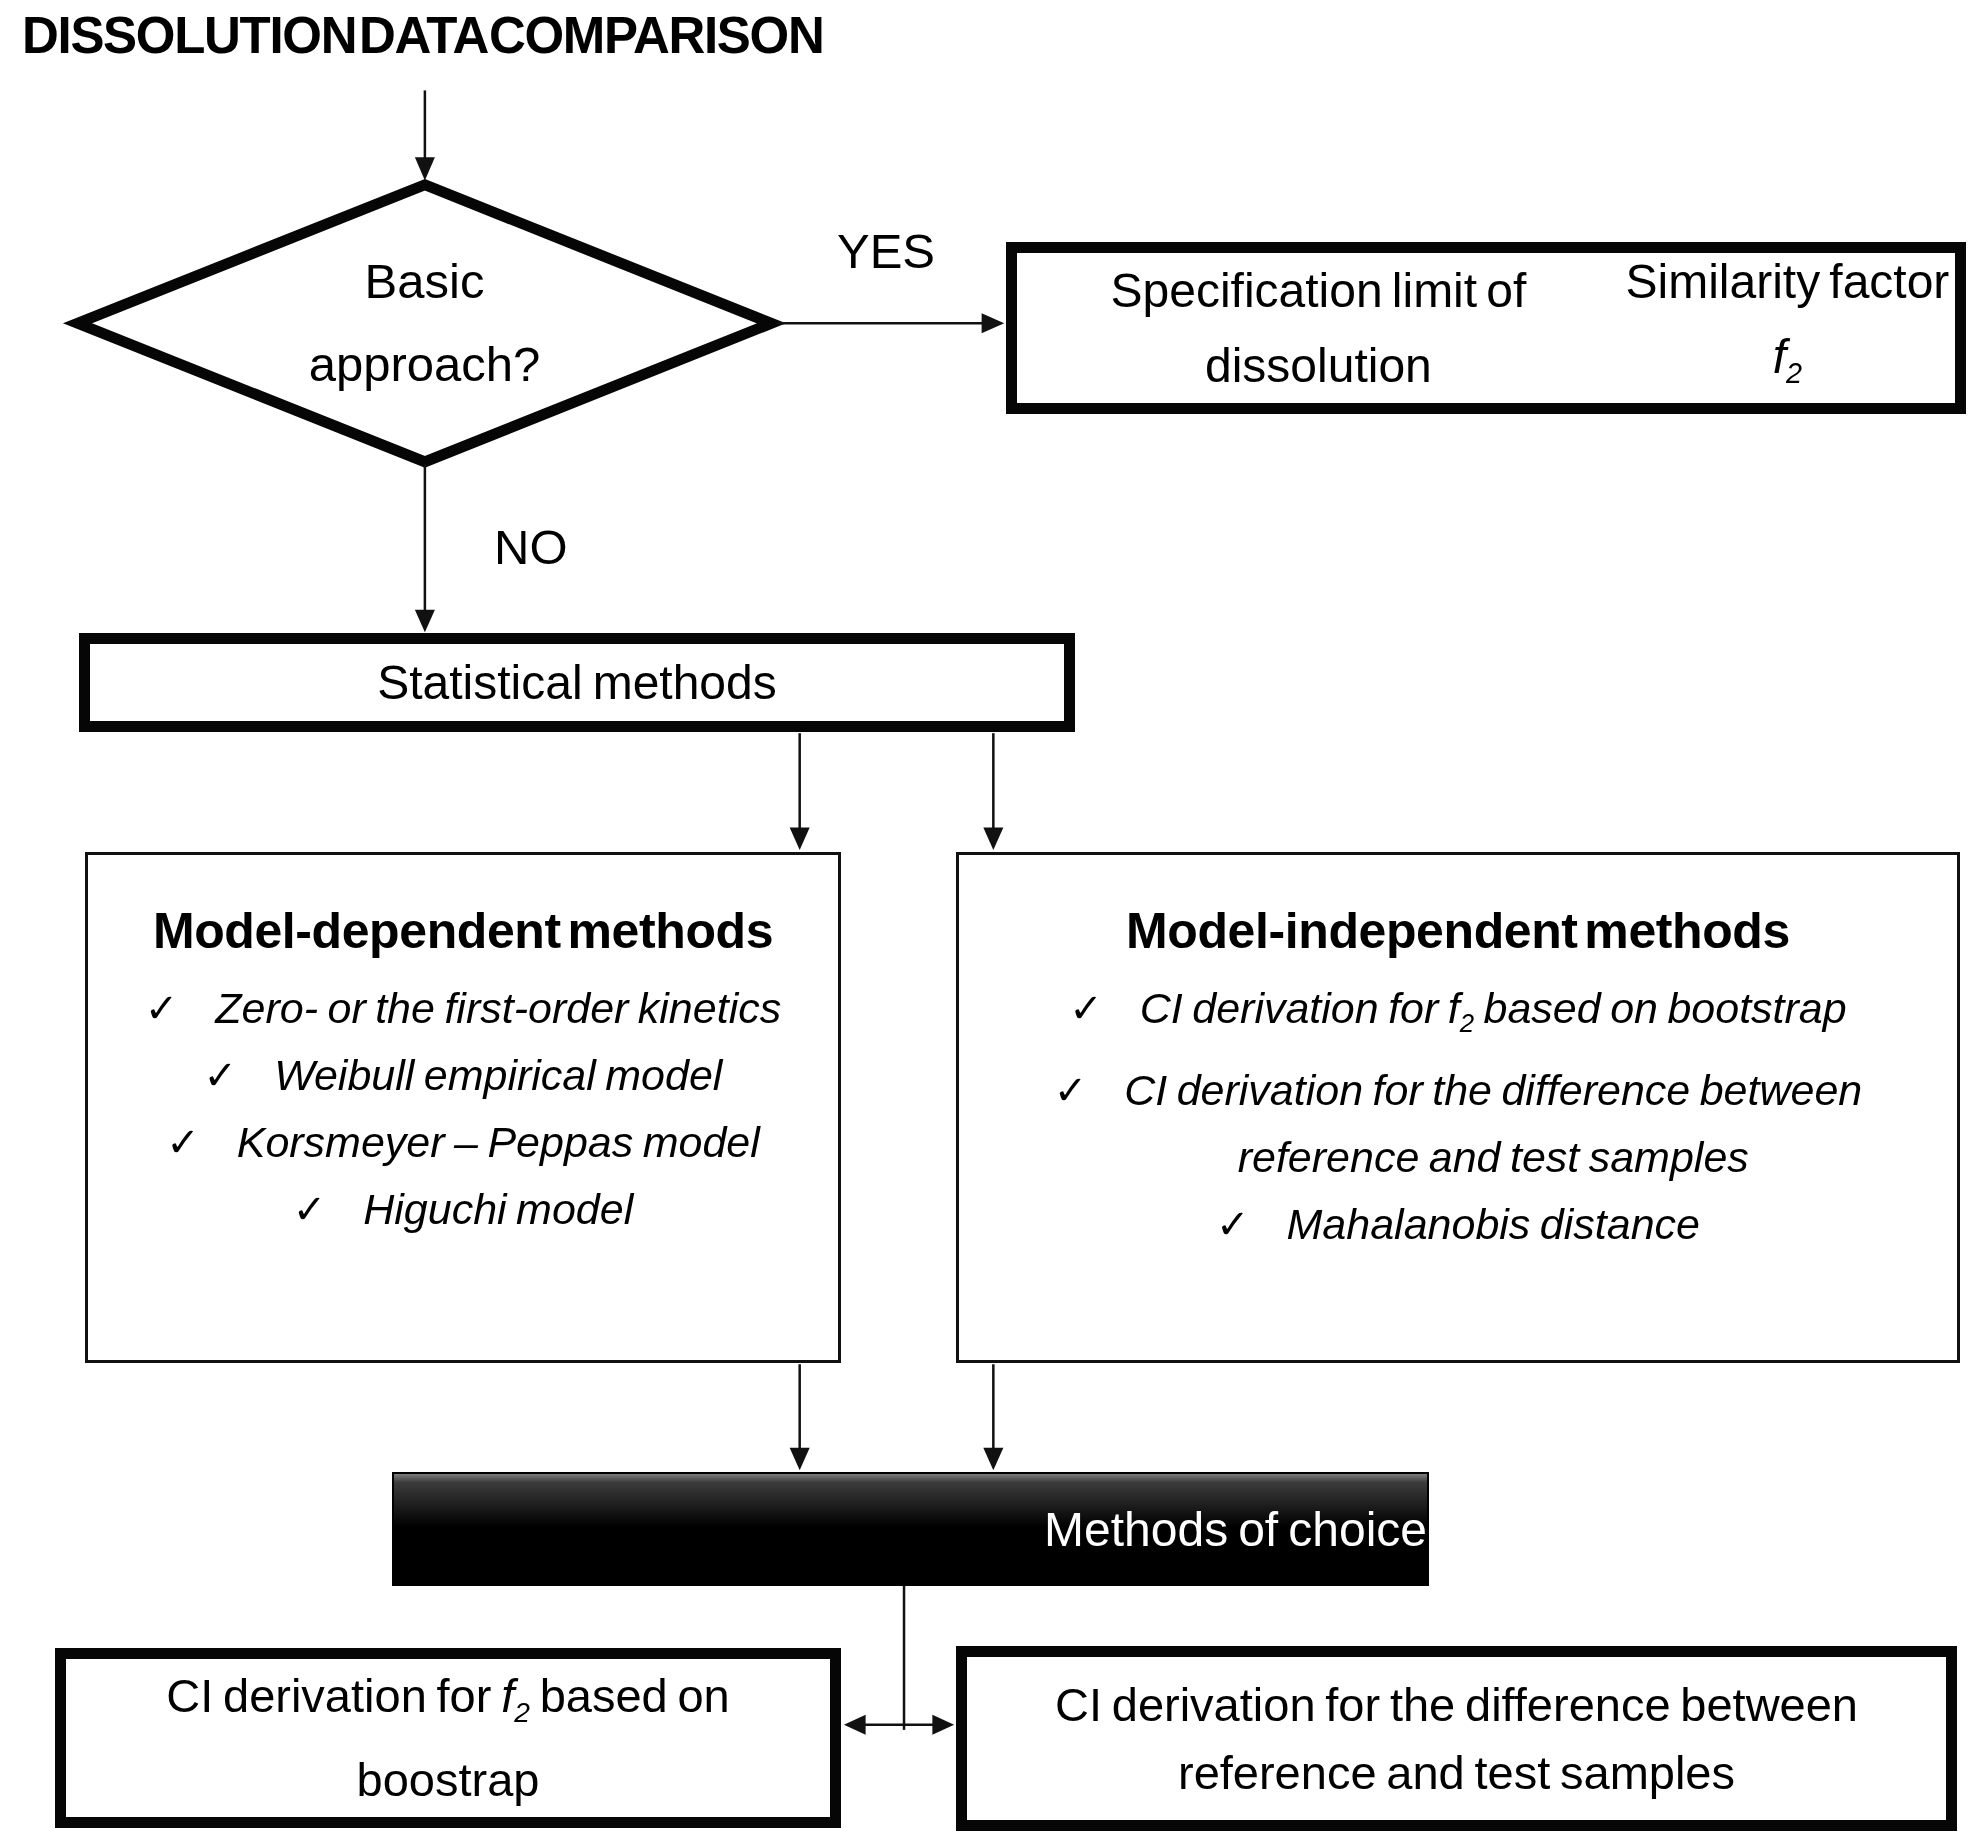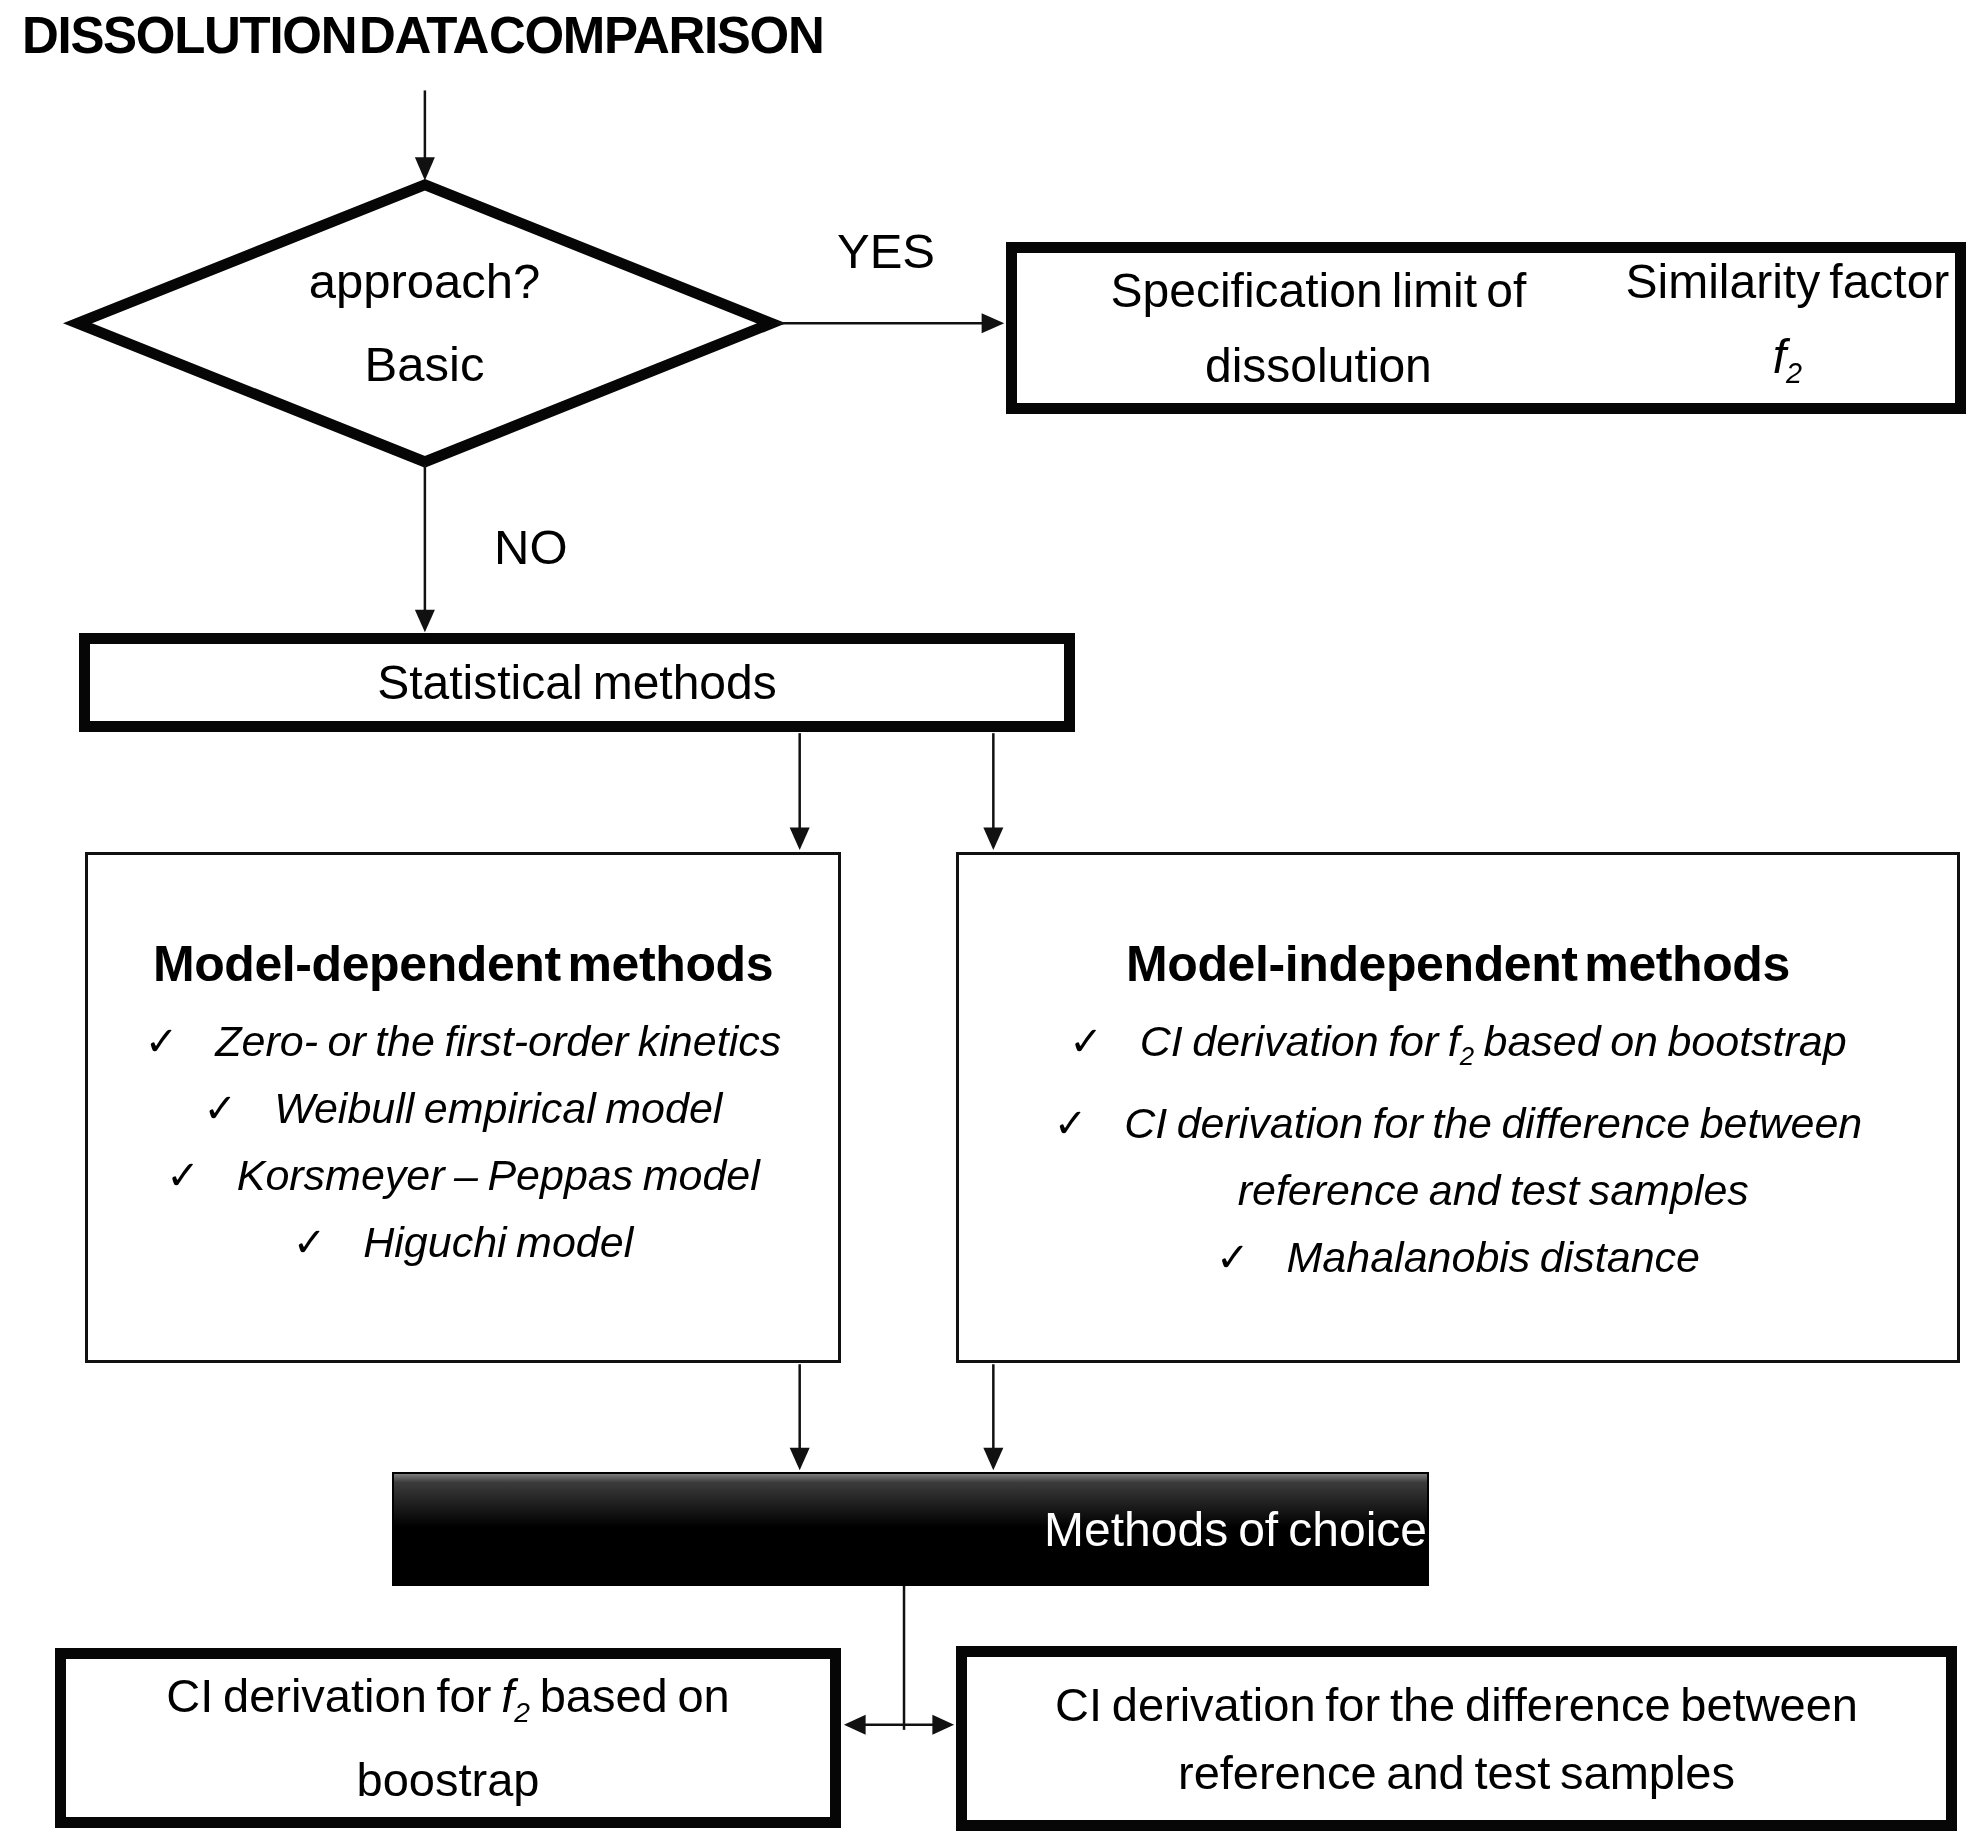--- a/index.html
+++ b/index.html
@@ -33,21 +33,21 @@
   }
   .spec-box{left:1006px;top:242px;width:960px;height:172px;font-size:48px;word-spacing:-4.2px;}
   .spec-box .bline{line-height:75px;}
   .stat-box{left:79px;top:633px;width:996px;height:99px;font-size:48px;word-spacing:-3.3px;}
   .method-box{
     box-sizing:border-box;border:3.3px solid #111;background:#fff;
   }
   .mbox-left{left:85px;top:852px;width:756px;height:511px;}
   .mbox-right{left:956px;top:852px;width:1004px;height:511px;}
   .mbox-header{
-    margin-top:78px;line-height:62px;text-align:center;
+    margin-top:45px;line-height:62px;text-align:center;
     font-size:50px;font-weight:bold;word-spacing:-6.7px;letter-spacing:-0.4px;
   }
   .mbox-items{margin-top:13.4px;}
   .check-item{
     display:flex;justify-content:center;align-items:flex-start;
     column-gap:37px;
     font-size:43px;font-style:italic;line-height:67px;
     word-spacing:-2.5px;
   }
   .check-glyph{font-style:normal;font-size:40px;line-height:67px;}
@@ -113,22 +113,22 @@
     <g>
       <line x1="1034" y1="2066" x2="1120" y2="2066" stroke="#111" stroke-width="3"></line>
       <polygon points="1037,2054 1037,2078 1011,2066" fill="#111"></polygon>
       <polygon points="1117,2054 1117,2078 1143,2066" fill="#111"></polygon>
     </g>
   </svg>
 
   <div class="abs title">DISSOLUTION DATA COMPARISON</div>
 
   <div class="abs diamond-label">
+    <div>Basic</div>
     <div>approach?</div>
-    <div>Basic</div>
   </div>
 
   <div class="abs branch-label yes-label">YES</div>
   <div class="abs branch-label no-label">NO</div>
 
   <div class="abs thickbox spec-box">
     <div class="bline">Specification limit of dissolution</div>
     <div class="bline"><span>Similarity factor </span><span class="f-it">f</span><span class="sub2">2</span></div>
   </div>
 

